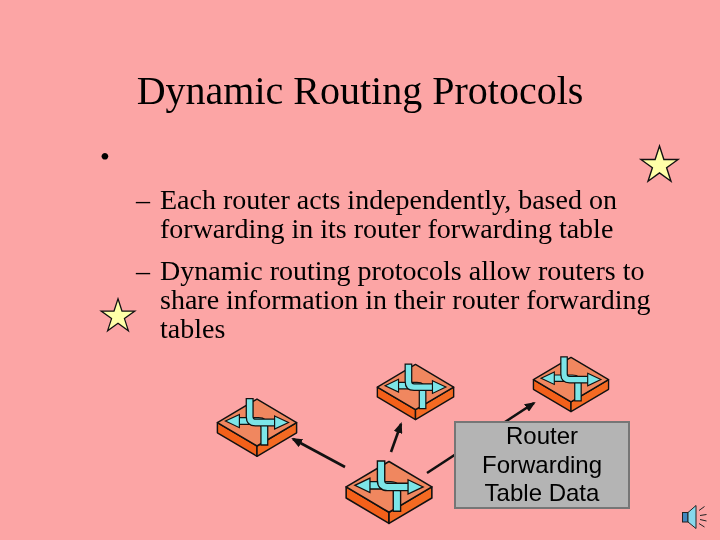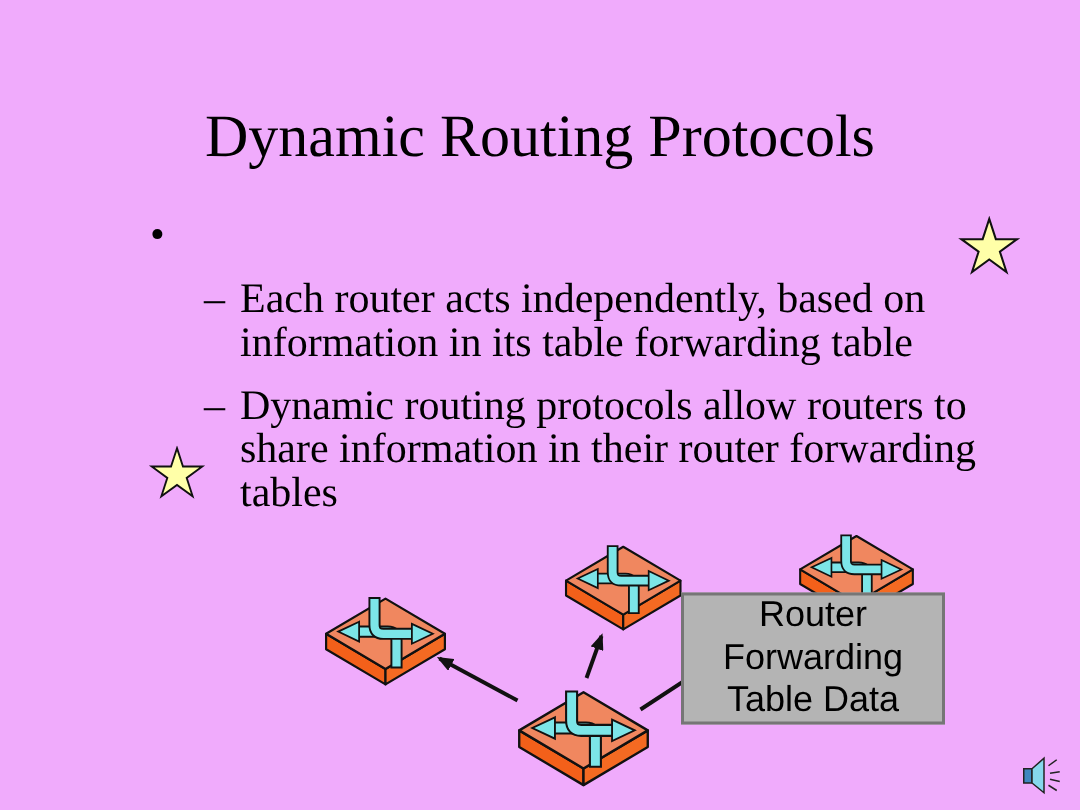--- a/index.html
+++ b/index.html
@@ -1,17 +1,17 @@
 <!DOCTYPE html>
 <html><head>
 <meta charset="utf-8">
 <style>
   html,body{margin:0;padding:0;background:#888;}
   .slide{
-    position:relative;width:720px;height:540px;background:#f0abfc;
+    position:relative;width:720px;height:540px;background:#fca5a5;
     overflow:hidden;font-family:"Liberation Serif","DejaVu Serif",serif;color:#000;
   }
   
   .title{
     position:absolute;top:68px;left:0;width:720px;margin:0;
     font-size:40px;line-height:46px;font-weight:400;text-align:center;
   }
   .bullet-row{
     position:absolute;left:100px;top:136px;width:580px;
     display:flex;font-size:36px;line-height:42px;
@@ -24,21 +24,21 @@
   }
   .sub-bullet .dash{width:24px;flex:none;}
   .sub-bullet .sub-text{width:530px;white-space:pre-line;}
   .sub-1{top:185px;}
   .sub-2{top:256px;}
   
   .overlay{position:absolute;left:0;top:0;width:720px;height:540px;z-index:1;pointer-events:none;}
   .router{position:absolute;z-index:2;}
   .star{position:absolute;z-index:2;}
   .label-box{
-    position:absolute;left:454px;top:395px;width:176px;height:88px;z-index:3;
+    position:absolute;left:454px;top:421px;width:176px;height:88px;z-index:3;
     background:#b4b4b4;border:2px solid #767676;box-sizing:border-box;
     display:flex;align-items:center;justify-content:center;text-align:center;
     font-family:"Liberation Sans","DejaVu Sans",sans-serif;
     font-size:24px;line-height:28.5px;white-space:pre-line;
   }
   .speaker{position:absolute;left:679px;top:502px;z-index:2;}
 </style>
 </head>
 <body>
 
@@ -67,21 +67,21 @@
 
   <h1 class="title">Dynamic Routing Protocols</h1>
 
   <div class="bullet-row">
     <span class="bullet-marker">•</span>
   </div>
 
   <div class="sub-bullet sub-1">
     <span class="dash">–</span>
     <span class="sub-text">Each router acts independently, based on
-information in its table forwarding table</span>
+forwarding in its router forwarding table</span>
   </div>
   <div class="sub-bullet sub-2">
     <span class="dash">–</span>
     <span class="sub-text">Dynamic routing protocols allow routers to
 share information in their router forwarding
 tables</span>
   </div>
 
   <svg class="overlay" viewBox="0 0 720 540">
     <defs>

